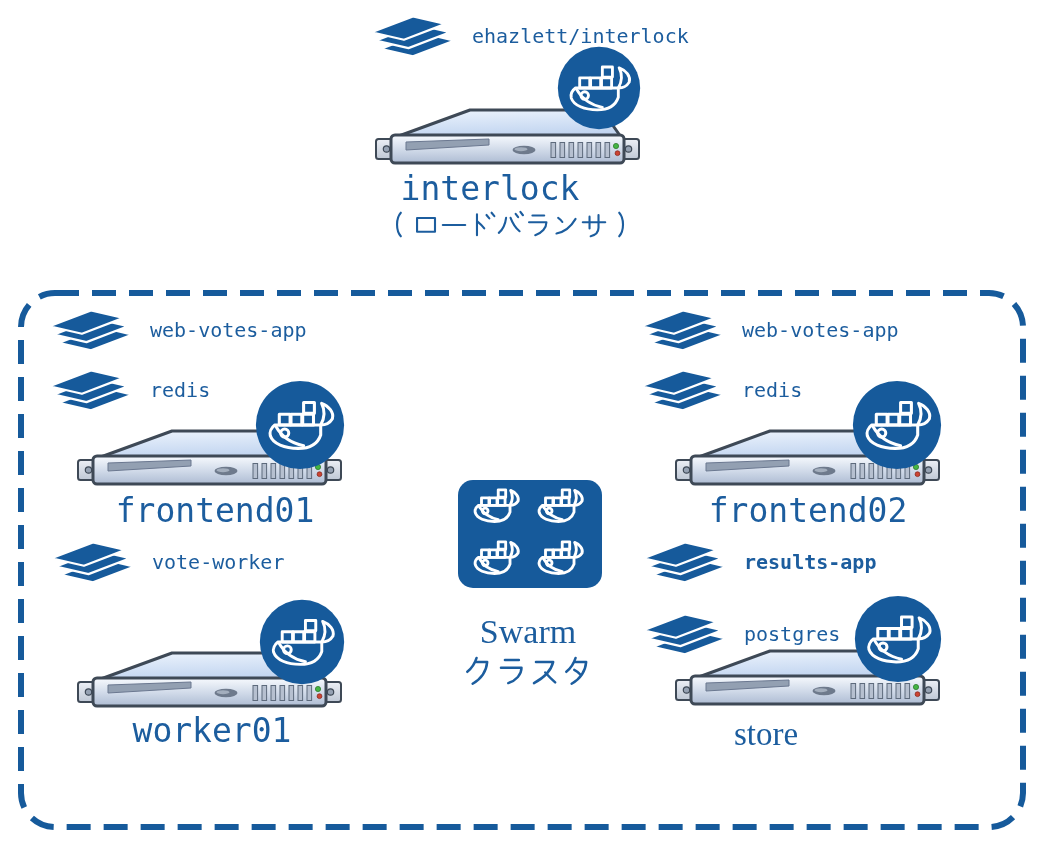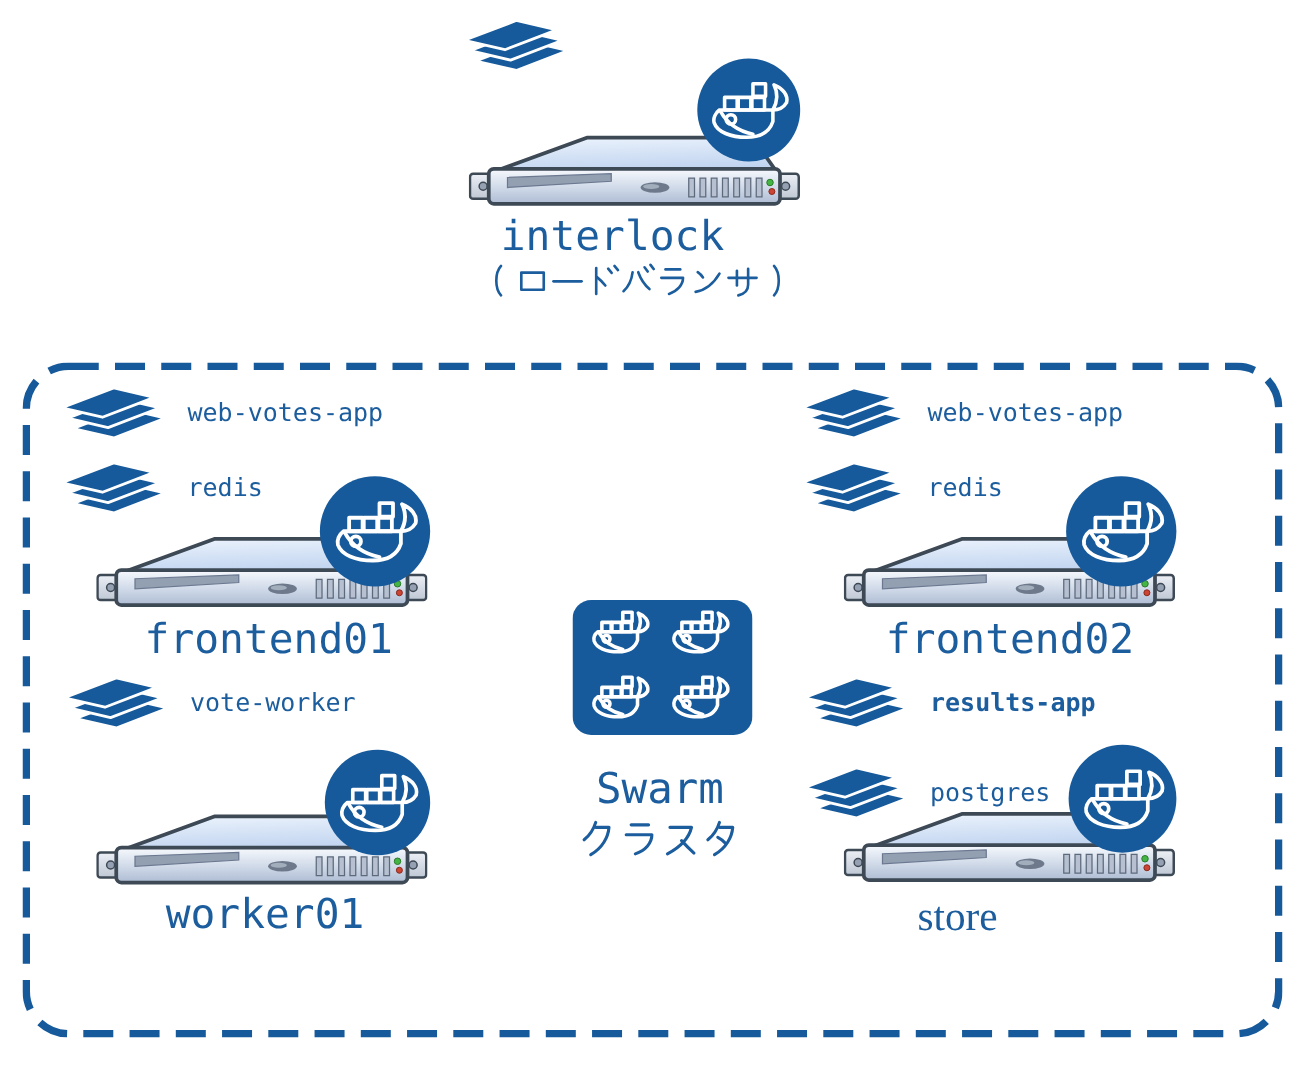--- a/index.html
+++ b/index.html
@@ -95,20 +95,21 @@
         <circle cx="242.5" cy="47.2" r="2.4" fill="#cc4433" stroke="#8a2a1f" stroke-width="0.8"></circle>
       </g>
     </defs>
   </svg>
 
   <div>
     <div class="img-row" style="left:370px;top:14px;">
       <svg class="layers-svg" viewBox="0 0 114 58">
           <use href="#layersDef"></use>
         </svg>
+      <span class="img-label">ehazlett/interlock</span>
     </div>
     <svg class="docker-circle" style="left:557px;top:46px;width:84px;height:84px;" viewBox="0 0 100 100">
         <use href="#dockerCircleDef"></use>
       </svg>
     <svg class="server-svg" style="left:375px;top:106px;width:265px;height:62px;" viewBox="0 0 265 62">
         <use href="#serverDef"></use>
       </svg>
     <div class="node-title" style="left:340px;top:170px;width:300px;">interlock</div>
     <div class="jp-line" style="left:330px;top:207px;width:360px;font-size:33px;line-height:37px;"><svg viewBox="0 0 100 100" class="kana">
           <path d="M60 8 C42 28 42 72 60 92"></path>
@@ -194,21 +195,21 @@
             <use href="#whaleDef"></use>
           </g>
         <g transform="translate(8,42) scale(0.62)">
             <use href="#whaleDef"></use>
           </g>
         <g transform="translate(72,42) scale(0.62)">
             <use href="#whaleDef"></use>
           </g>
       </g>
     </svg>
-    <div class="node-title" style="left:428px;top:613px;width:200px;font-size:34px;">Swarm</div>
+    <div class="node-title" style="left:428px;top:613px;width:200px;font-size:34px;font-family:Liberation Serif, serif;">Swarm</div>
     <div class="jp-line" style="left:428px;top:651px;width:200px;font-size:39px;line-height:40px;"><svg viewBox="0 0 100 100" class="kana">
           <path d="M44 12 C39 28 30 43 16 54"></path>
           <path d="M44 24 L76 24 C74 48 60 74 32 90"></path>
         </svg><svg viewBox="0 0 100 100" class="kana">
           <path d="M30 18 L72 18"></path>
           <path d="M18 42 L80 42 C80 62 64 80 40 88"></path>
         </svg><svg viewBox="0 0 100 100" class="kana">
           <path d="M24 24 L76 24 C70 50 48 72 18 88"></path>
           <path d="M52 56 C62 67 72 77 82 86"></path>
         </svg><svg viewBox="0 0 100 100" class="kana">

